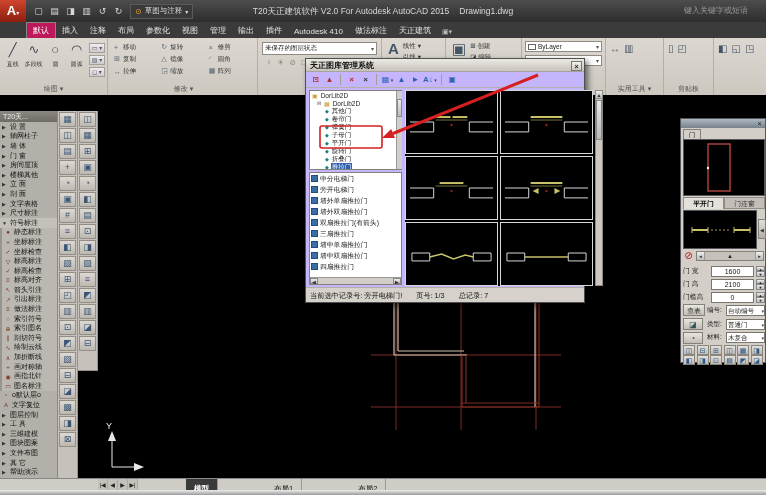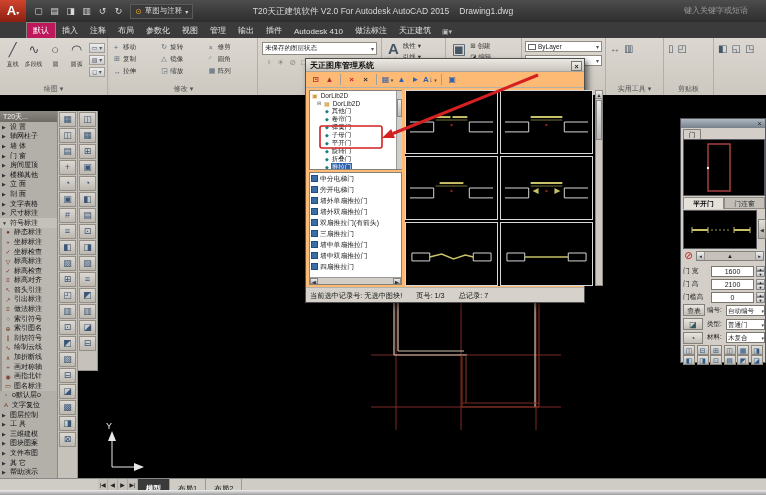--- a/index.html
+++ b/index.html
@@ -68,27 +68,27 @@
 #toolcol1{left:58px;height:367px;}
 #toolcol2{left:78px;height:260px;border-bottom:1px solid #97938c;}
 .tbtn{width:17px;height:15px;background:linear-gradient(#ddd9d2,#bdb9b1);border:1px solid #928e86;font-size:9px;line-height:13px;text-align:center;color:#3a5676;cursor:default;}
 
 
 #canvas{position:absolute;left:98px;top:111px;width:668px;height:367px;background:#000;z-index:1;}
 
 
 #doctabs{position:absolute;left:98px;top:478px;width:668px;height:12px;background:#cfccc5;border-top:1px solid #888;display:flex;font-size:7.5px;z-index:4;}
 .dt-arr{width:10px;text-align:center;color:#222;line-height:12px;font-size:6px;border-right:1px solid #aaa;background:#c4c1ba;}
-.dtab{padding:4px 8px;line-height:12px;border-right:1px solid #999;color:#111;cursor:default;}
+.dtab{padding:4px 8px;line-height:12px;border-right:1px solid #999;color:#111;cursor:default;margin-left:48px;}
 .dtab.active{background:#3a3a3a;color:#fff;font-weight:bold;}
 #statusbar{position:absolute;left:0;top:490px;width:766px;height:5px;background:linear-gradient(#ededed,#9b9b9b);z-index:4;}
 #sb-left{position:absolute;left:0;top:478px;width:98px;height:12px;background:#cfccc5;border-top:1px solid #888;z-index:4;}
 
 
-#dialog{position:absolute;left:305px;top:58px;width:280px;height:245px;background:#fdba74;border:1px solid #4f4f4f;box-shadow:3px 3px 6px rgba(0,0,0,.55);z-index:40;}
+#dialog{position:absolute;left:305px;top:58px;width:280px;height:245px;background:#c4b5fd;border:1px solid #4f4f4f;box-shadow:3px 3px 6px rgba(0,0,0,.55);z-index:40;}
 .dlg-title{height:13px;background:linear-gradient(#ece9e3,#c8c4bd);border-bottom:1px solid #a8a49c;font-size:8px;font-weight:bold;line-height:13px;padding-left:4px;color:#111;}
 .dlg-x{position:absolute;right:2px;top:2px;width:11px;height:10px;background:linear-gradient(#f2f0ec,#ccc9c2);border:1px solid #777;text-align:center;line-height:9px;font-size:7px;font-weight:bold;color:#222;cursor:default;}
 .dlg-toolbar{height:16px;display:flex;align-items:center;gap:1px;padding:1px 3px;border-bottom:1px solid #b5b1a9;}
 .dbtn{min-width:13px;height:13px;text-align:center;line-height:13px;font-size:8px;font-weight:bold;cursor:default;}
 .dbtn .dd{font-size:5px;color:#444;}
 .dsep{width:1px;height:11px;background:#a39f97;margin:0 3px;}
 .dlg-tree{position:absolute;left:3px;top:31px;width:93px;height:80px;background:#fff;border:1px solid #84807a;font-size:6.5px;overflow:hidden;}
 .trow{height:8px;display:flex;align-items:center;gap:2px;white-space:nowrap;cursor:default;}
 .trow .exp{font-size:5px;color:#555;width:6px;text-align:center;}
 .trow .fold{color:#c9972f;font-size:6px;}
@@ -720,21 +720,21 @@
             <path d="M6 30 H24 M6 38 H24 M24 30 V38 M6 30 V38 M68 30 H86 M68 38 H86 M68 30 V38 M86 30 V38" stroke="#d8d8d8" stroke-width="1" fill="none"></path>
             <line x1="24" y1="34" x2="68" y2="34" stroke="#c9c168" stroke-width="1.5"></line>
           </svg>
         </div>
       </div>
     <div class="dlg-vscroll">
       <div class="ar">▲</div>
         <div class="th"></div>
     </div>
     <div class="dlg-status">
-      <span>当前选中记录号: 无选中图块!</span>
+      <span>当前选中记录号: 旁开电梯门!</span>
       <span>页号: 1/3</span>
       <span>总记录: 7</span>
     </div>
     <svg id="dlg-overlay" viewBox="0 0 300 245">
       <rect x="14" y="67" width="62" height="22" rx="2" fill="none" stroke="#d42020" stroke-width="1.6"></rect>
       <line x1="232" y1="16" x2="87" y2="74.5" stroke="#d42020" stroke-width="3"></line>
       <polygon points="76,79 85.2,69.9 89,79.1" fill="#d42020"></polygon>
     </svg>
   </div>
 

